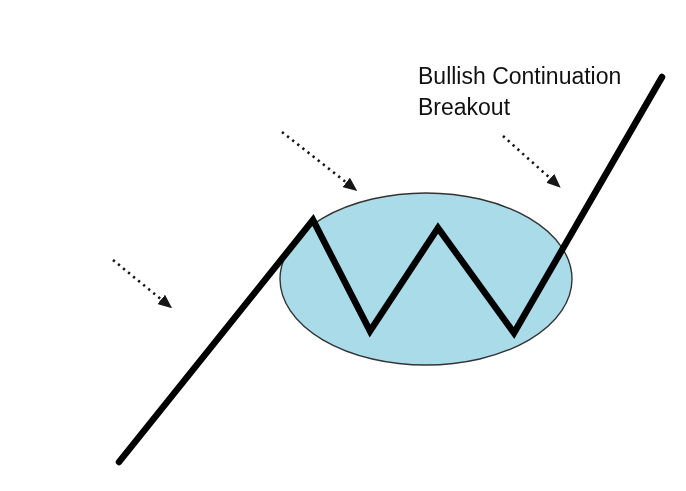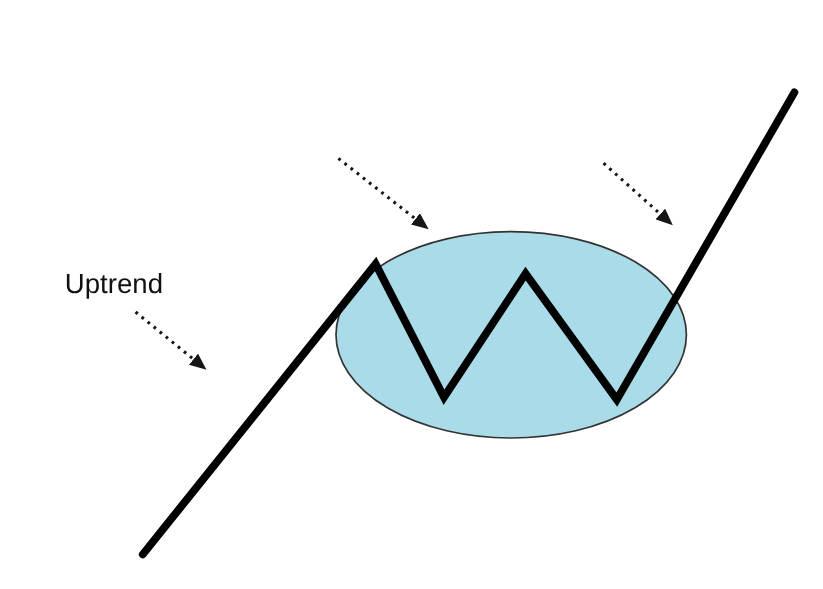--- a/index.html
+++ b/index.html
@@ -62,17 +62,17 @@
 
     <polyline class="price-line" points="119,462 313,220 370,331 438,228 514,333 662,77" stroke="#000000"></polyline>
 
     <path class="dotted-arrow" marker-end="url(#arrowhead)" d="M113,260 L162,300"></path>
 
     <path class="dotted-arrow" marker-end="url(#arrowhead)" d="M282,132 L347,183"></path>
 
     <path class="dotted-arrow" marker-end="url(#arrowhead)" d="M503,136 L551,179"></path>
   </svg>
 
-  <div class="diagram-label label-uptrend">Uptrend</div>
 
 
+  <div class="diagram-label label-breakout">Bullish Continuation Breakout</div>
 
 </div>
 
 </body></html>

